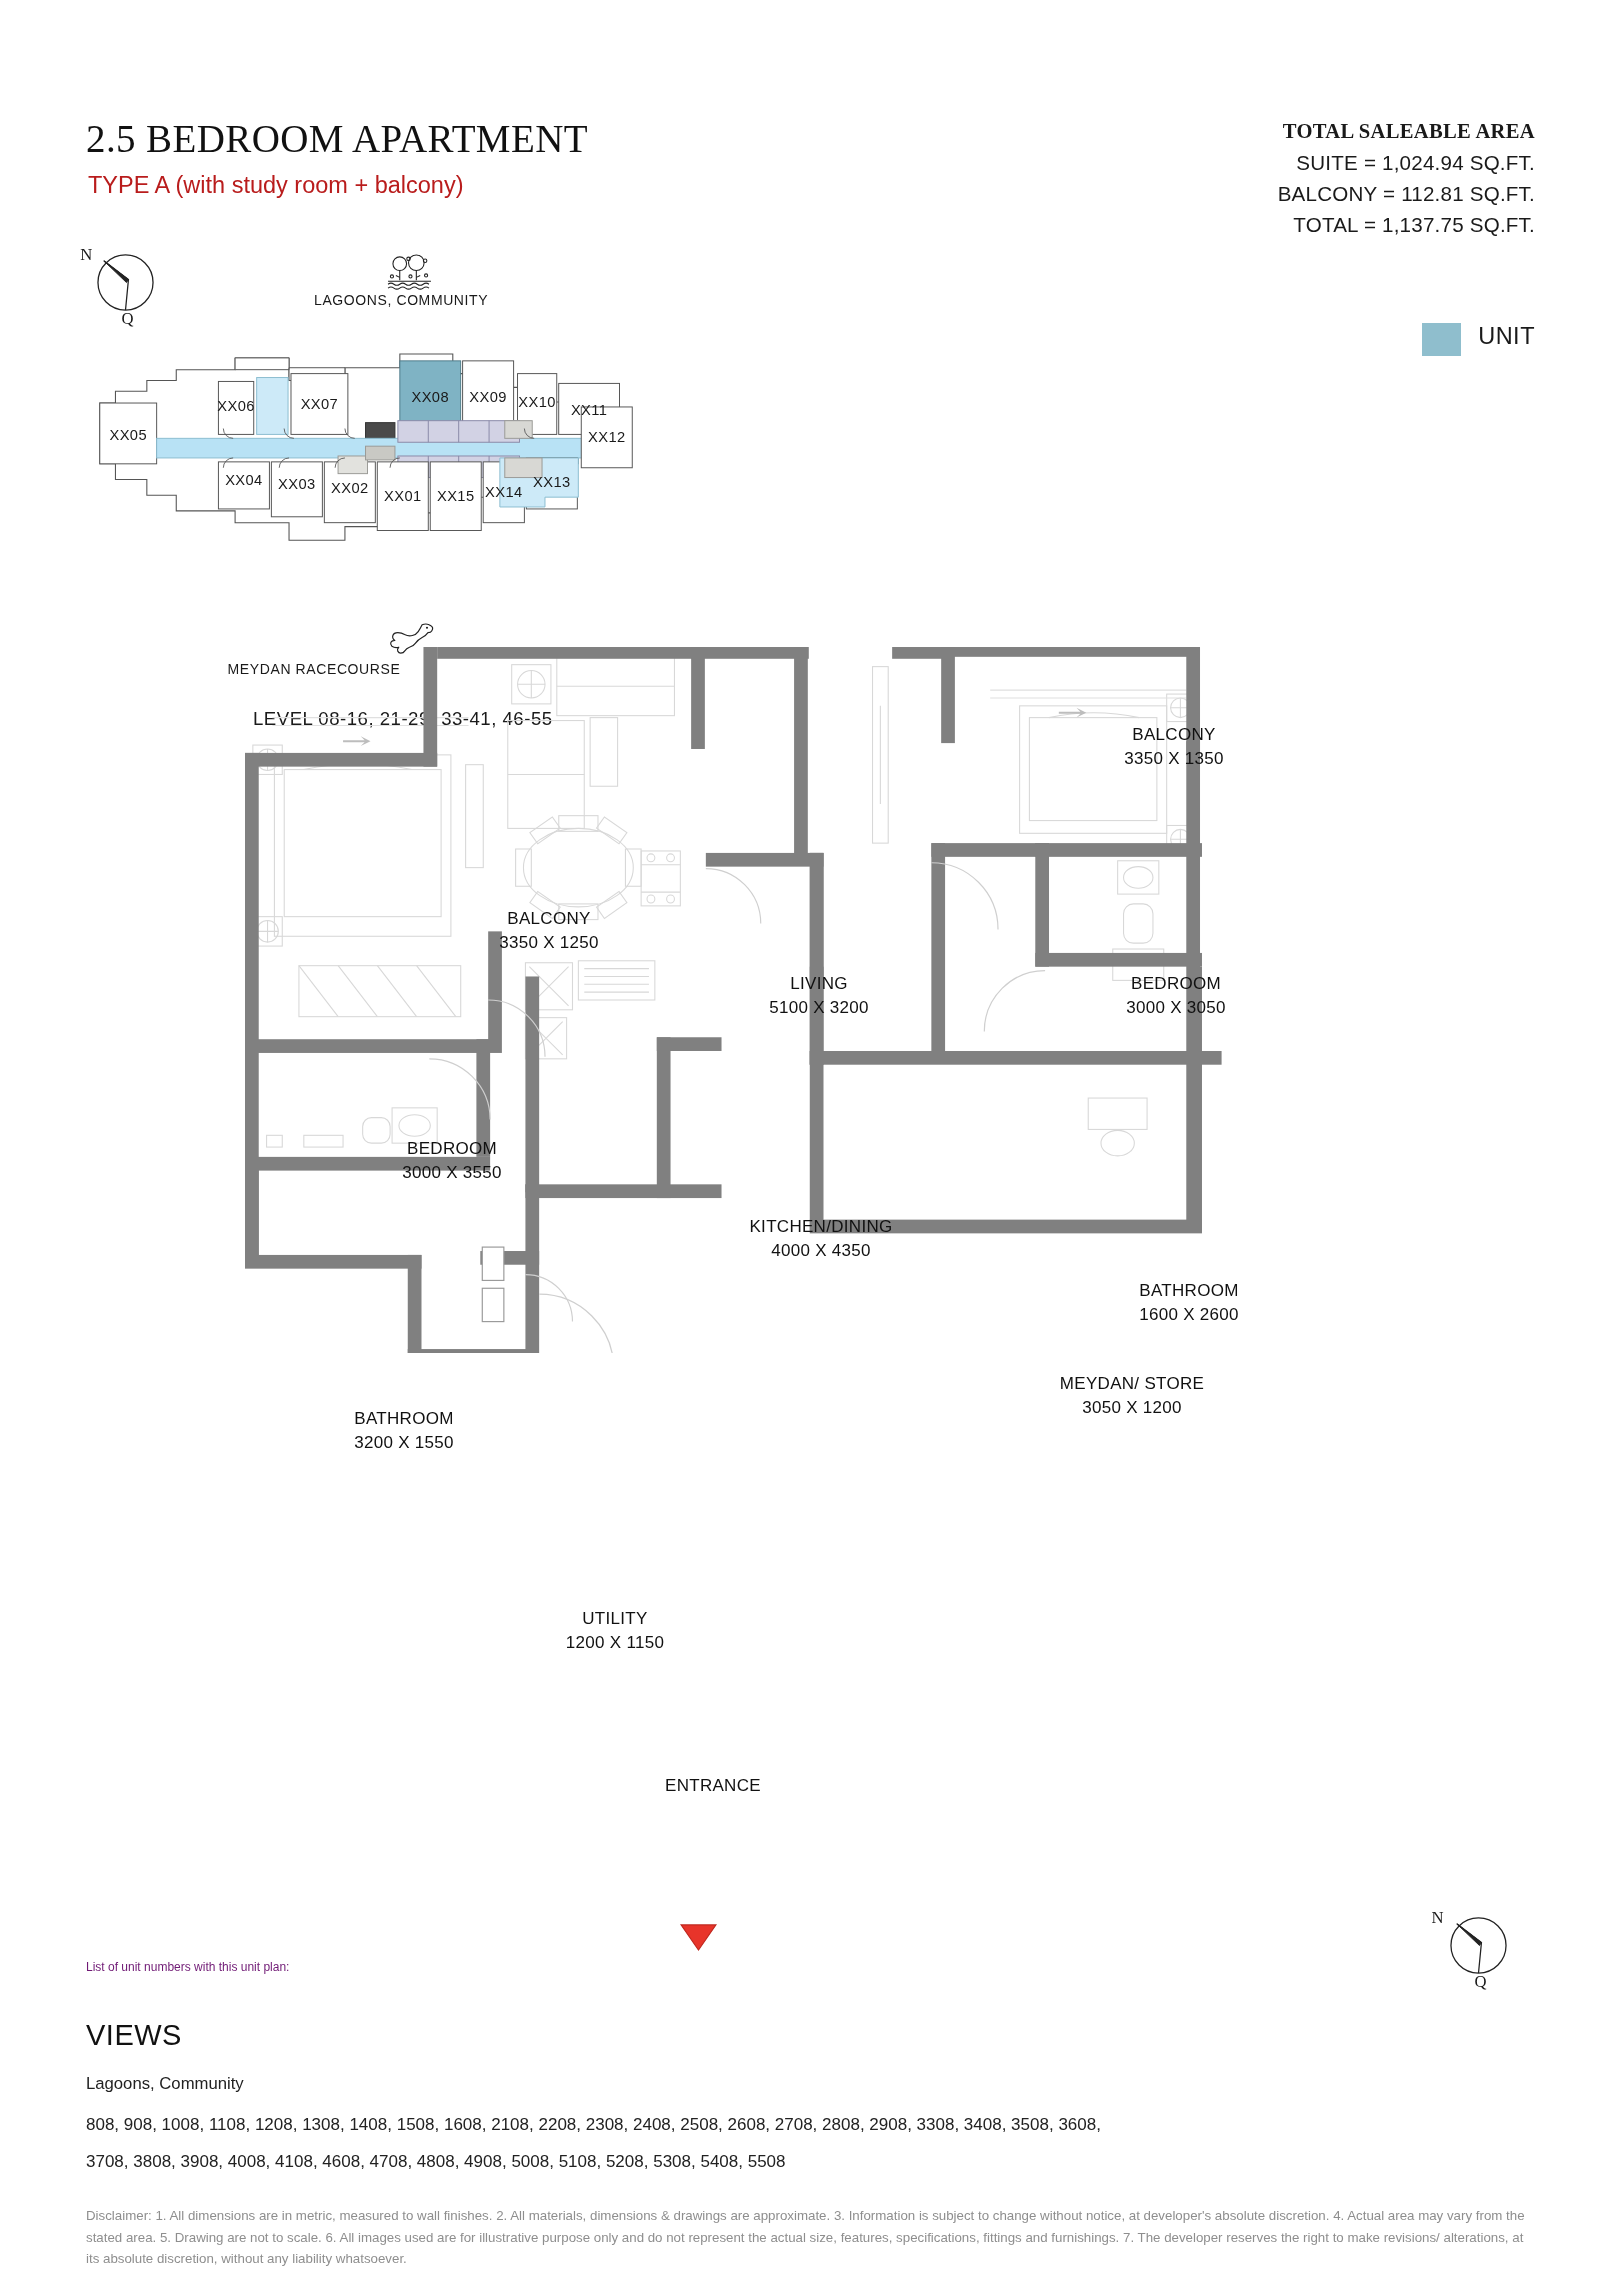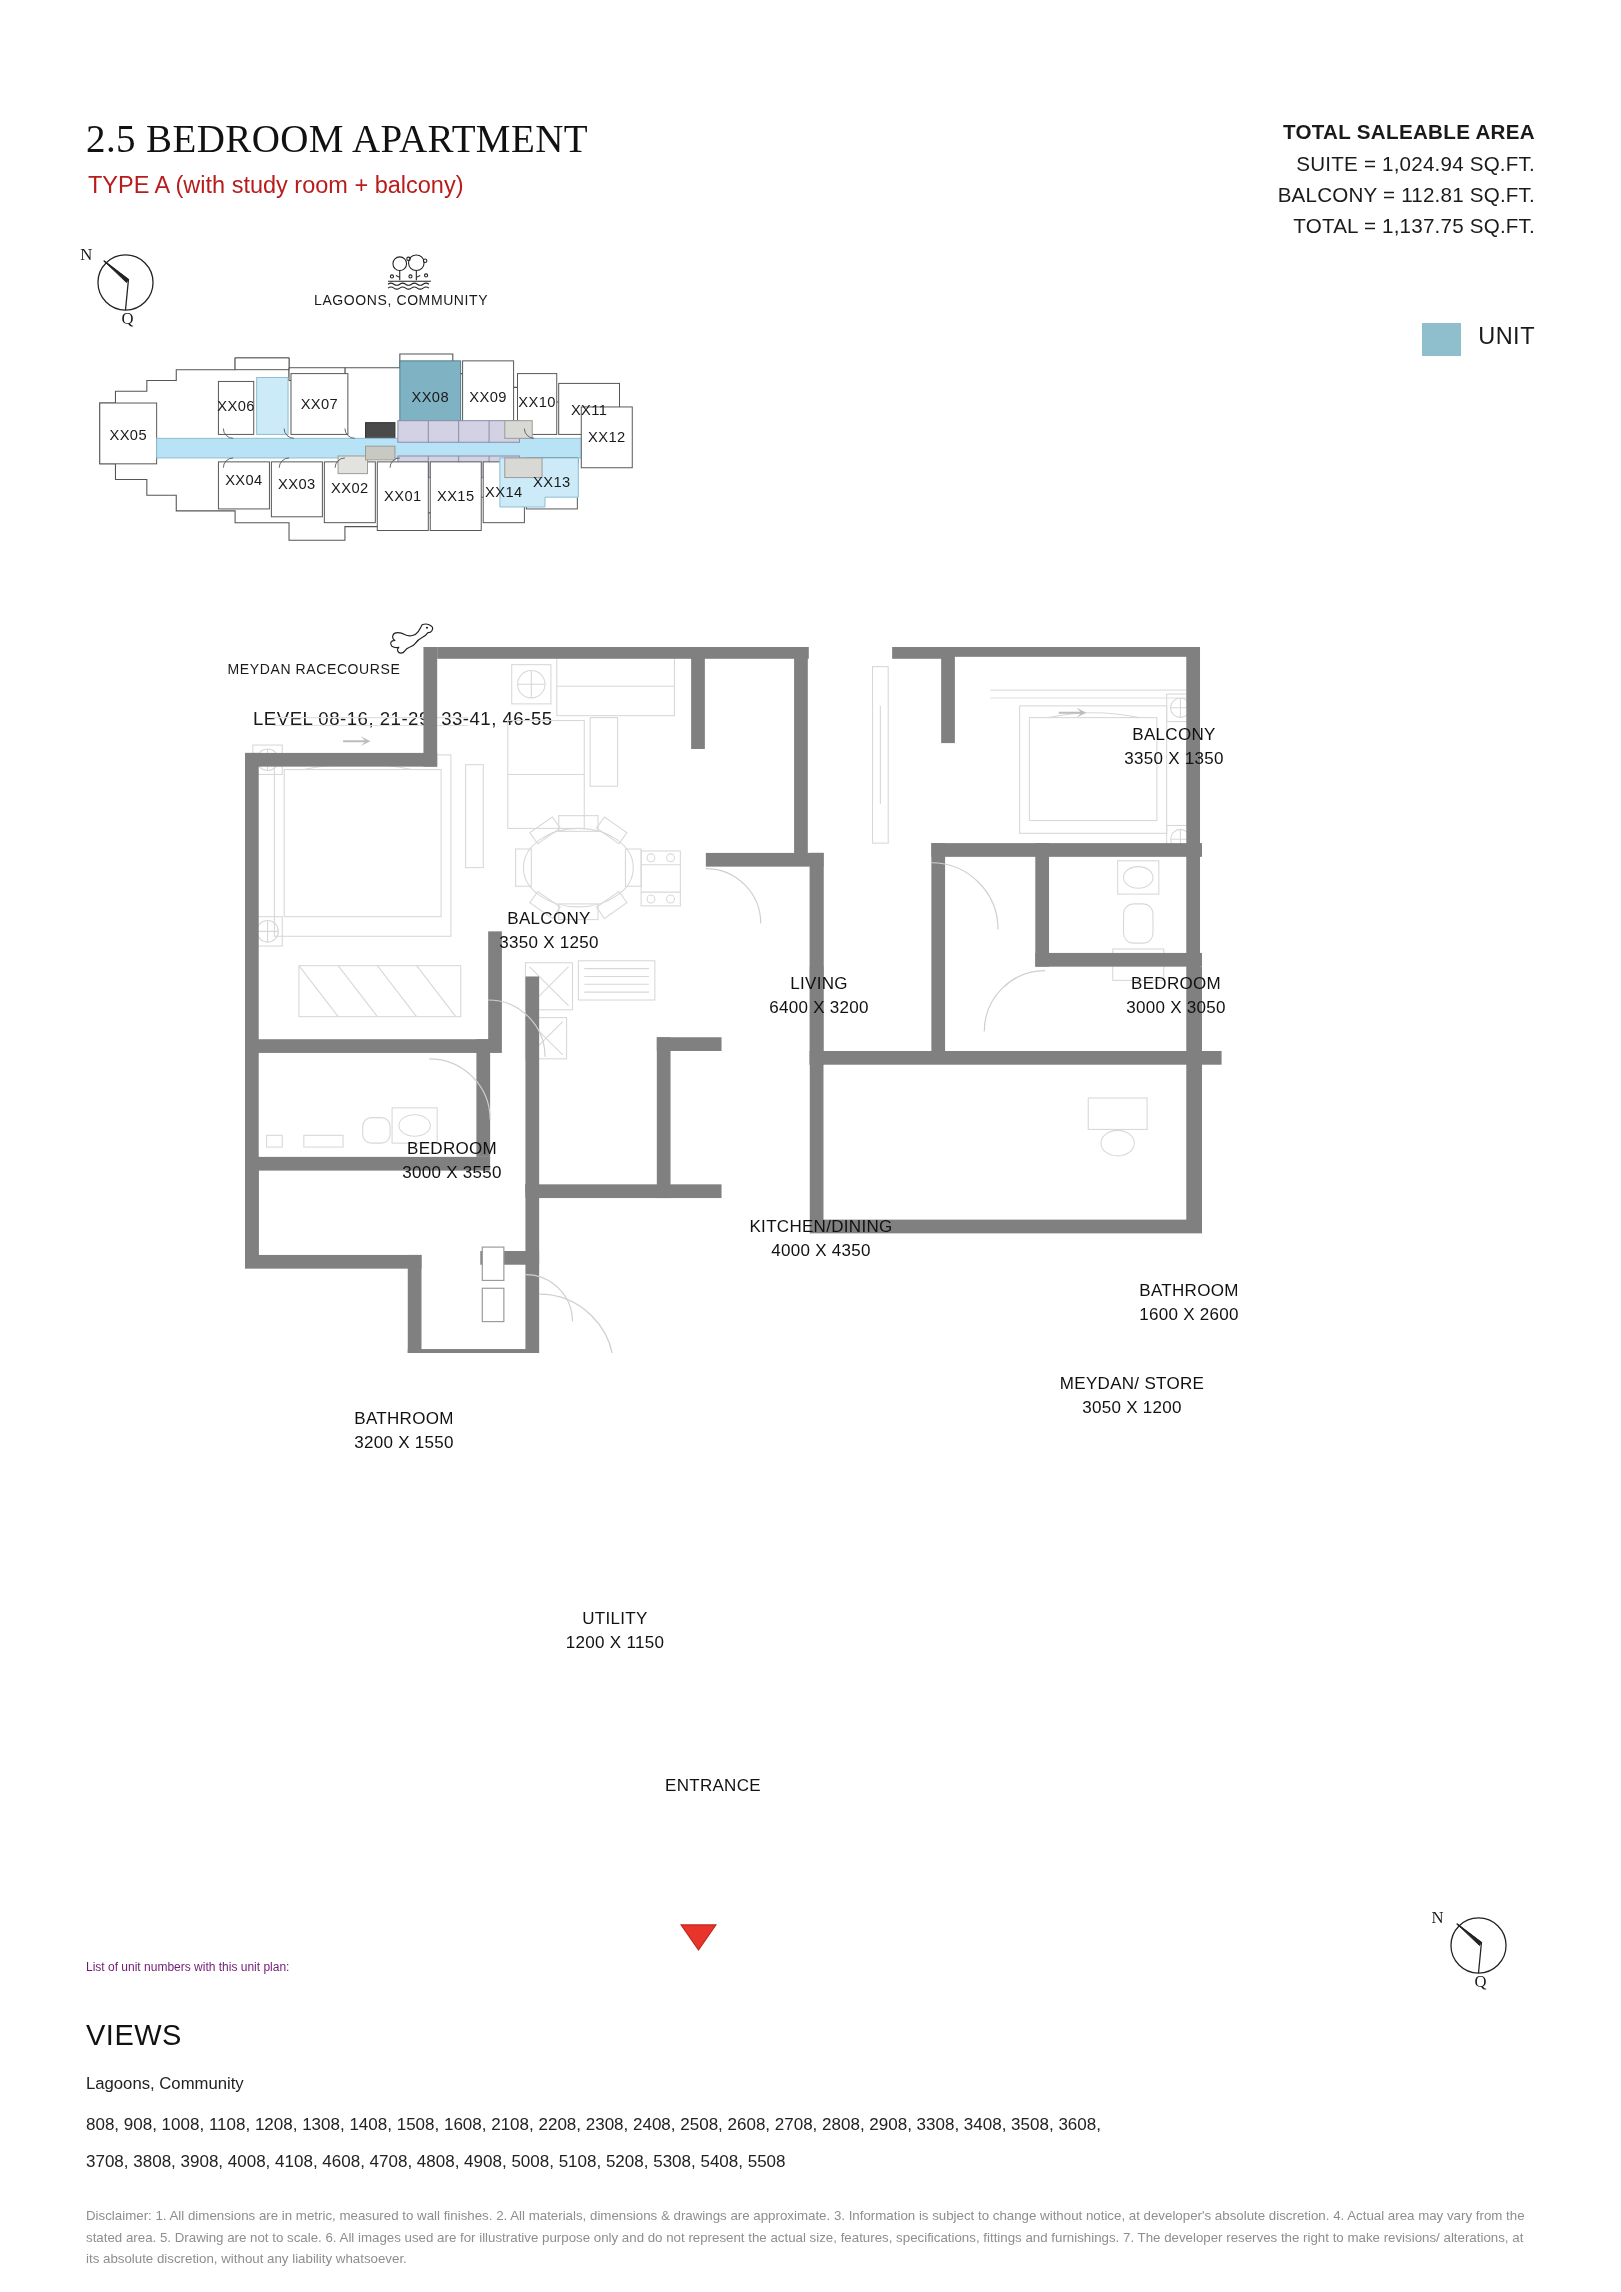--- a/index.html
+++ b/index.html
@@ -12,21 +12,21 @@
 
   
   #title{
     left:86px;top:116px;font-family:"Liberation Serif",serif;
     font-size:39px;letter-spacing:0.4px;color:#111;white-space:nowrap;
   }
   #subtitle{
     left:88px;top:172px;font-size:23.5px;color:#b91c1c;white-space:nowrap;
   }
   #area-box{right:86px;top:120px;text-align:right;}
-  #area-box .hdr{font-size:20.6px;font-weight:bold;letter-spacing:0.3px;margin-bottom:7.8px;}
+  #area-box .hdr{font-size:20.6px;font-weight:bold;letter-spacing:0.3px;margin-bottom:7.8px;font-family:Liberation Serif, serif;}
   #area-box .ln{font-size:20.6px;letter-spacing:0.2px;margin-bottom:6.9px;}
 
   
   #legend{right:86px;top:323px;display:flex;align-items:flex-start;gap:17.6px;}
   #legend .sw{width:39px;height:33px;background:#8fbecd;}
   #legend .lb{font-size:23.5px;letter-spacing:0.5px;}
 
   
   .compass{width:59px;height:59px;}
   #compass-top{left:96px;top:253px;}
@@ -369,21 +369,21 @@
 <div class="abs rm" style="left:549px;top:907px;">
   <div>BALCONY</div>
   <div class="d">3350 X 1250</div>
 </div>
 <div class="abs rm" style="left:1174px;top:723px;">
   <div>BALCONY</div>
   <div class="d">3350 X 1350</div>
 </div>
 <div class="abs rm" style="left:819px;top:972px;">
   <div>LIVING</div>
-  <div class="d">6400 X 3200</div>
+  <div class="d">5100 X 3200</div>
 </div>
 <div class="abs rm" style="left:1176px;top:972px;">
   <div>BEDROOM</div>
   <div class="d">3000 X 3050</div>
 </div>
 <div class="abs rm" style="left:452px;top:1137px;">
   <div>BEDROOM</div>
   <div class="d">3000 X 3550</div>
 </div>
 <div class="abs rm" style="left:821px;top:1215px;">

